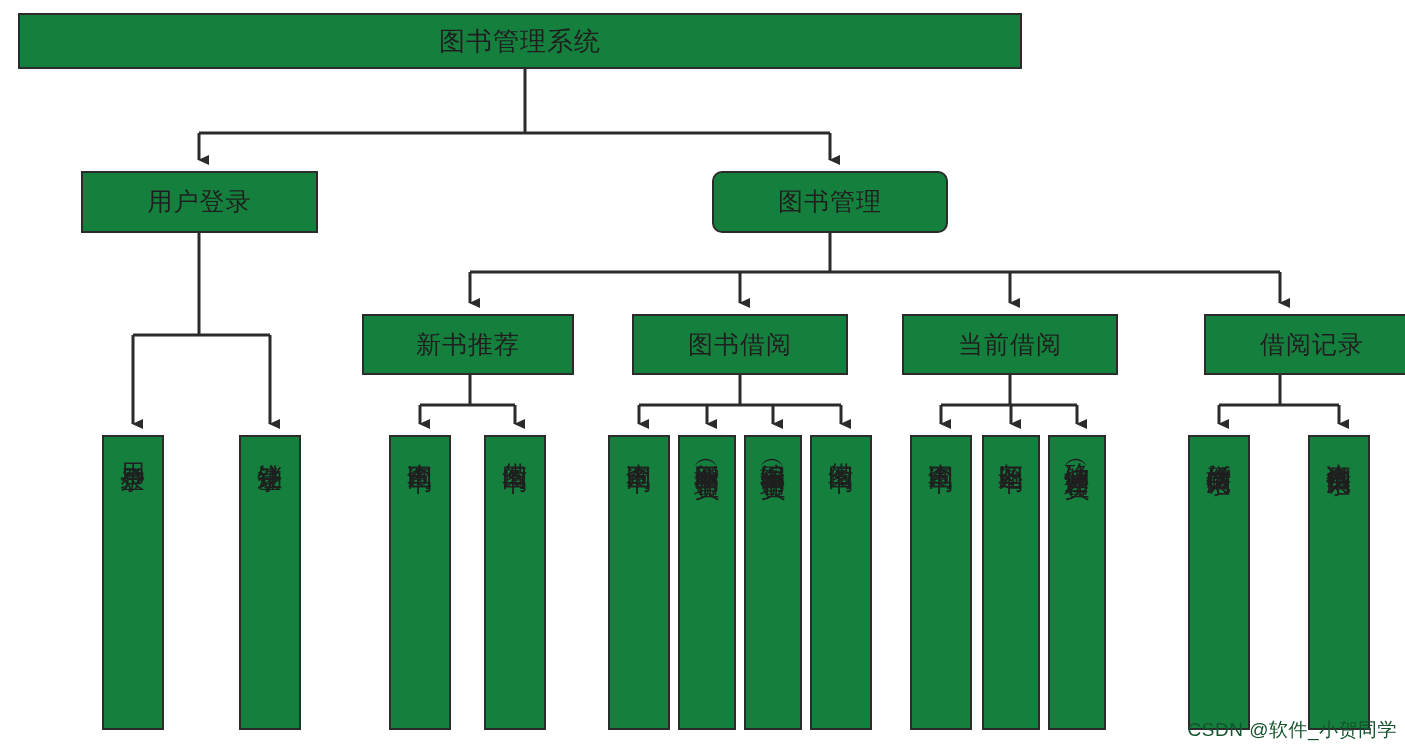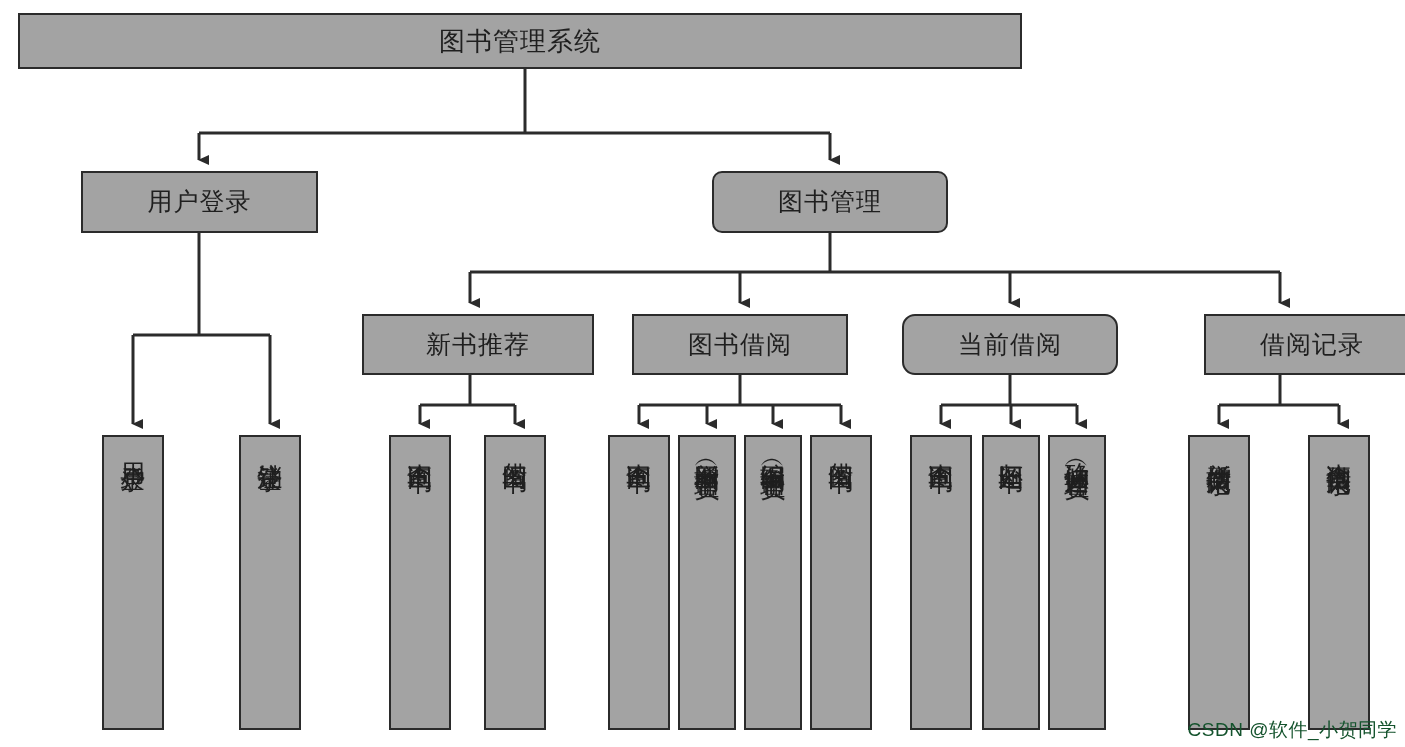--- a/index.html
+++ b/index.html
@@ -24,21 +24,21 @@
     left: 0;
     top: 0;
     width: 1405px;
     height: 747px;
     pointer-events: none;
   }
   .node {
     position: absolute;
     box-sizing: border-box;
     border: 2px solid #2b2b2b;
-    background: #a3a3a3;
+    background: #15803d;
     display: flex;
     align-items: center;
     justify-content: center;
     z-index: 2;
   }
   .node .label {
     font-size: 25px;
     line-height: 1.18;
     color: #1f1f1f;
     letter-spacing: 1px;
@@ -122,27 +122,27 @@
     <span class="label">图书管理系统</span>
   </div>
 
   <div class="node" id="node-l1-0" style="left: 81px; top: 171px; width: 237px; height: 62px;">
     <span class="label">用户登录</span>
   </div>
   <div class="node" id="node-l1-1" style="left: 712px; top: 171px; width: 236px; height: 62px; border-radius: 10px;">
     <span class="label">图书管理</span>
   </div>
 
-  <div class="node" id="node-l2-0" style="left: 362px; top: 314px; width: 232px; height: 61px;">
+  <div class="node" id="node-l2-0" style="left: 362px; top: 314px; width: 212px; height: 61px;">
     <span class="label">新书推荐</span>
   </div>
   <div class="node" id="node-l2-1" style="left: 632px; top: 314px; width: 216px; height: 61px; text-align: right;">
     <span class="label">图书借阅</span>
   </div>
-  <div class="node" id="node-l2-2" style="left: 902px; top: 314px; width: 216px; height: 61px; border-radius: 13px;">
+  <div class="node" id="node-l2-2" style="left: 902px; top: 314px; width: 216px; height: 61px;">
     <span class="label">当前借阅</span>
   </div>
   <div class="node" id="node-l2-3" style="left: 1172px; top: 314px; width: 216px; height: 61px; margin-left: 32px;">
     <span class="label">借阅记录</span>
   </div>
 
   <div class="node leaf" id="node-leaf-0" style="left: 102px; top: 435px; width: 62px; height: 295px;">
     <span class="label">用户登录</span>
   </div>
   <div class="node leaf" id="node-leaf-1" style="left: 239px; top: 435px; width: 62px; height: 295px;">

